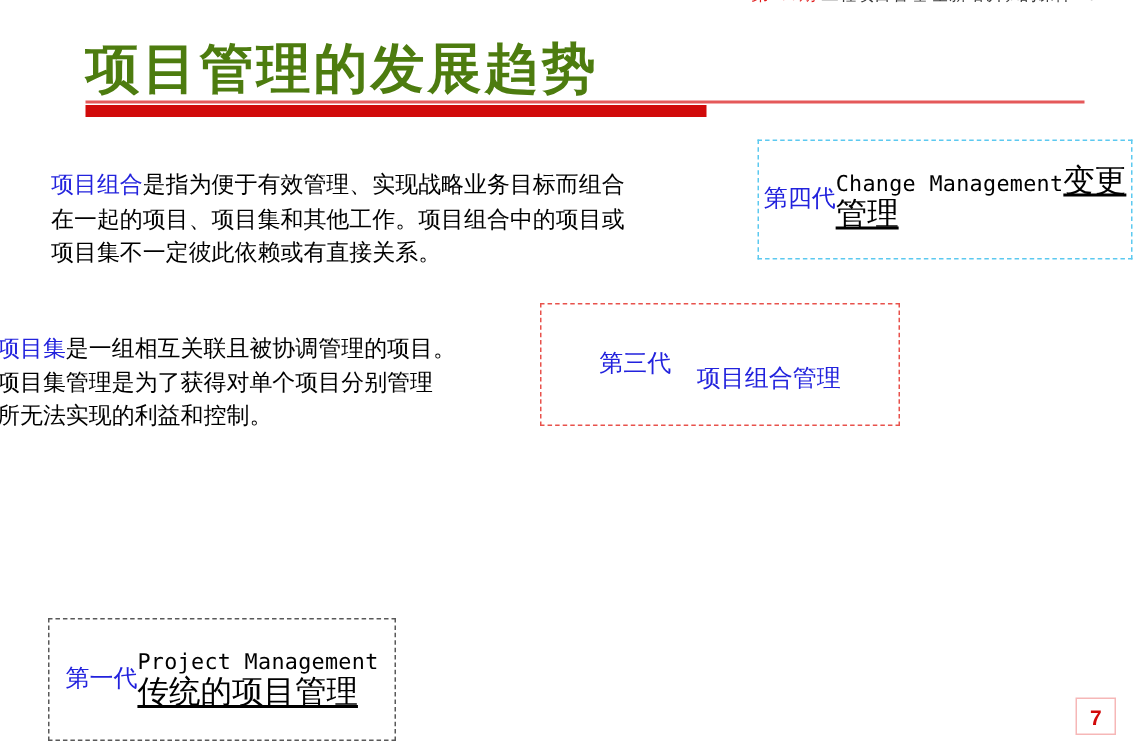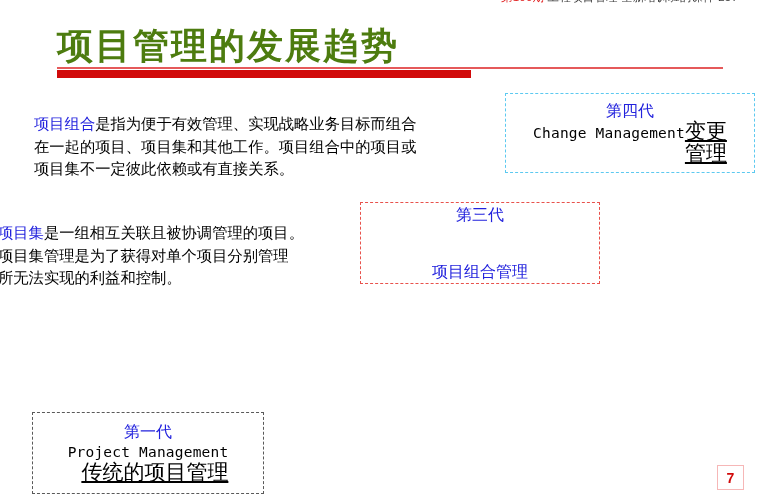--- a/index.html
+++ b/index.html
@@ -89,25 +89,24 @@
     left: -2px;
     top: 222px;
   }
   .para-line { display: block; }
 
   
   .gen-box {
     position: absolute;
     box-sizing: border-box;
     display: flex;
-    flex-direction: column;
     align-items: center;
     justify-content: center;
     background: #ffffff;
-    text-align: right;
+    text-align: left;
   }
   .gen-title {
     color: #2222dd;
     font-size: 16px;
     line-height: 20px;
     font-weight: normal;
     white-space: nowrap;
   }
   .gen-body {
     font-family: "DejaVu Sans Mono", "Liberation Mono", monospace;

